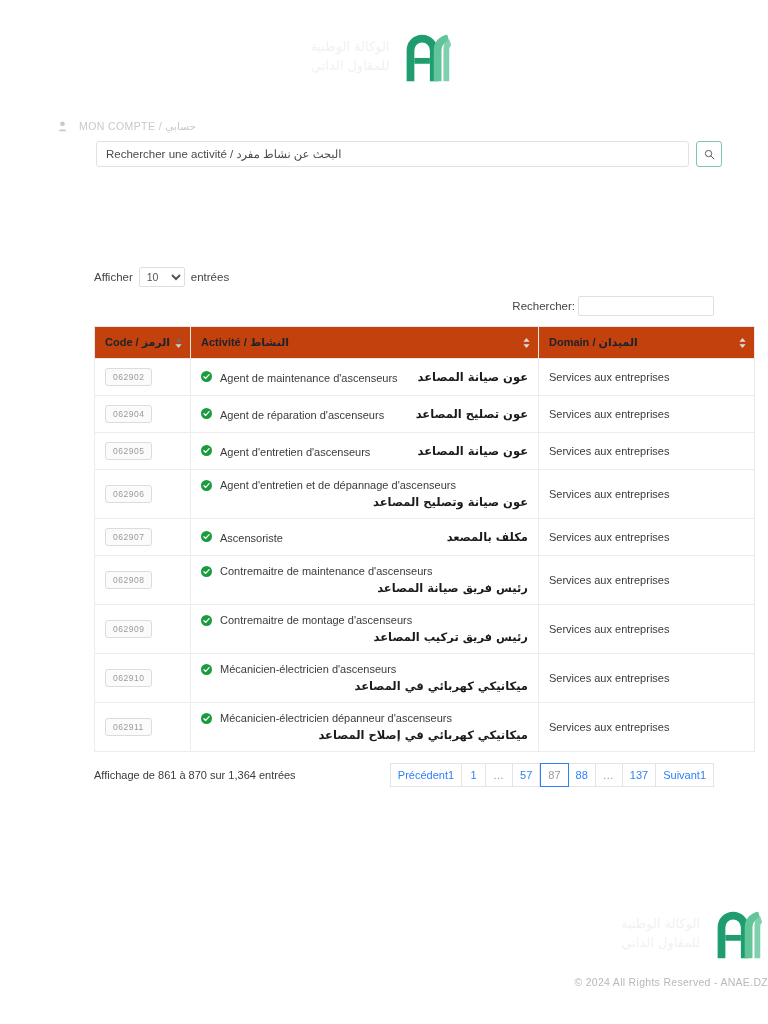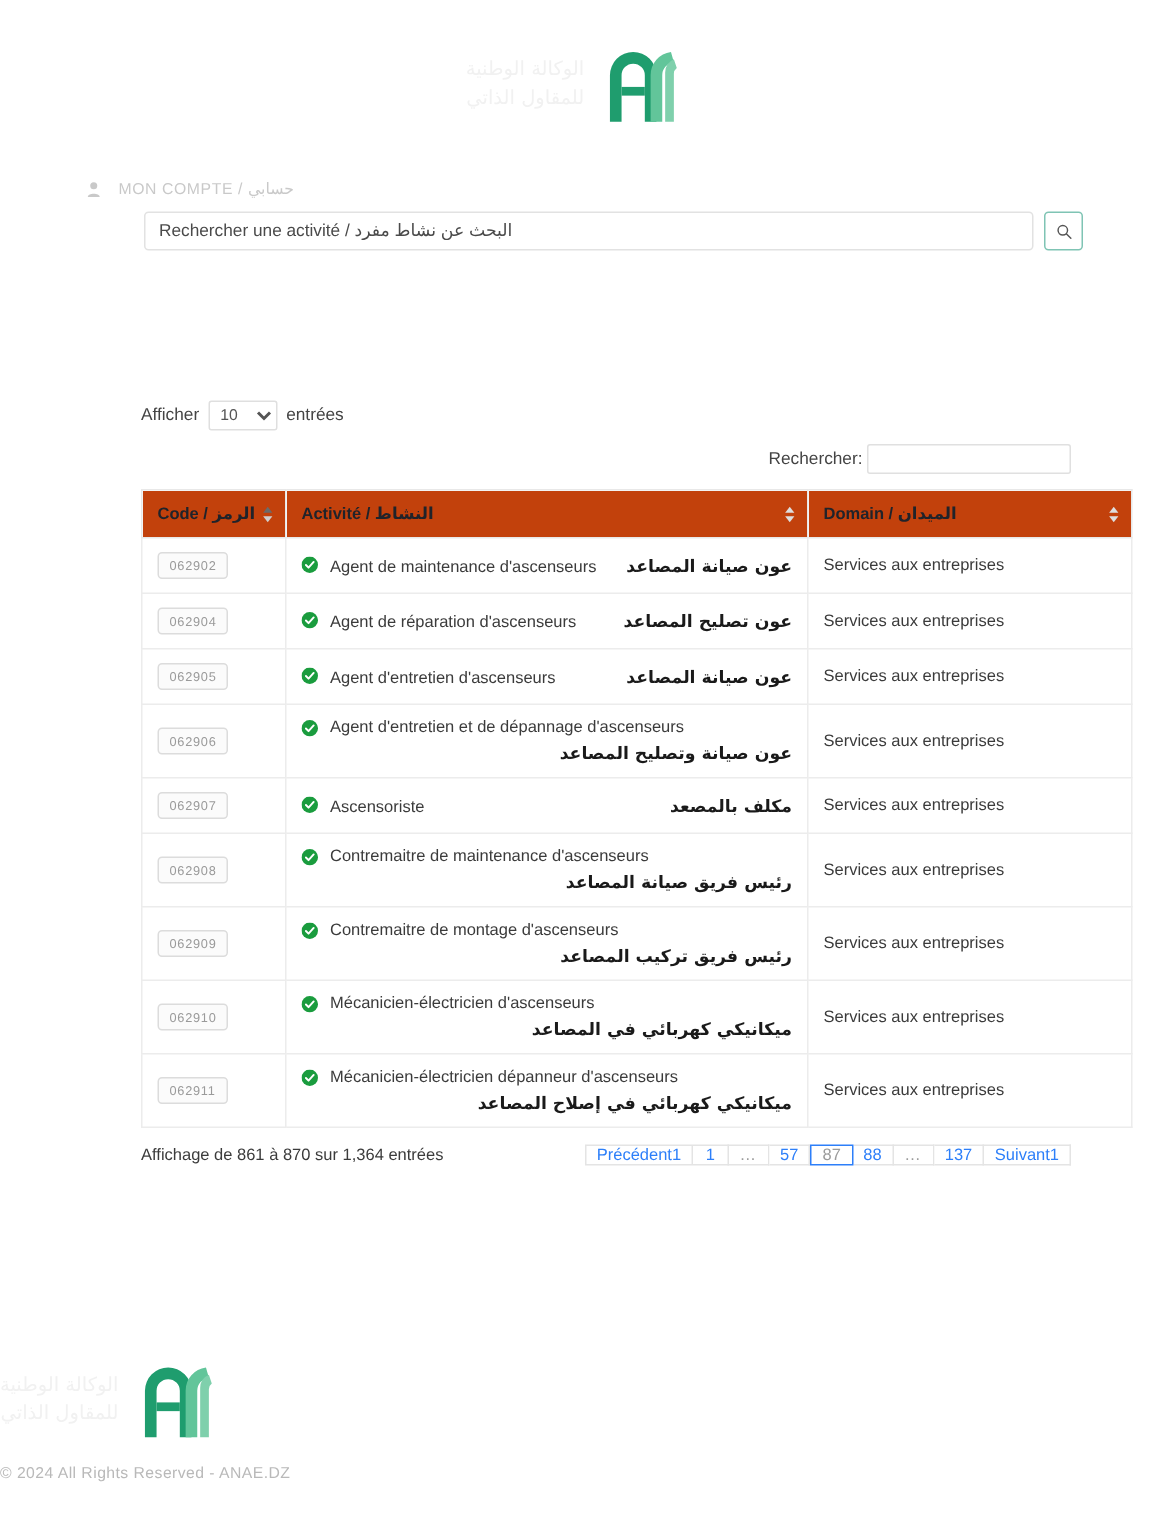--- a/index.html
+++ b/index.html
@@ -198,21 +198,21 @@
     align-items: center;
     justify-content: space-between;
     gap: 22px;
   }
   .dt-info { font-size: 11px; color: #3b3b3b; }
   .dt-pagination { display: flex; }
   .pg {
     border: 1px solid #e4e4e4;
     border-left-width: 0;
     min-width: 24px;
-    height: 14px;
+    height: 24px;
     padding: 0 7px;
     display: flex; align-items: center; justify-content: center;
     font-size: 11px;
     color: #2d7ff9;
     background: #fff;
     cursor: pointer;
     white-space: nowrap;
   }
   .pg:first-child { border-left-width: 1px; }
   .pg.ellipsis { color: #9b9b9b; cursor: default; letter-spacing: 1px; }
@@ -223,21 +223,21 @@
     z-index: 2;
   }
 
   
   .site-footer {
     position: absolute;
     left: 0; right: 0;
     bottom: 36px;
     display: flex;
     flex-direction: column;
-    align-items: flex-start;
+    align-items: flex-end;
     gap: 12px;
   }
   .copyright {
     font-size: 10.5px;
     color: #b9b9b9;
     letter-spacing: .3px;
   }
 </style>
 </head>
 <body>

